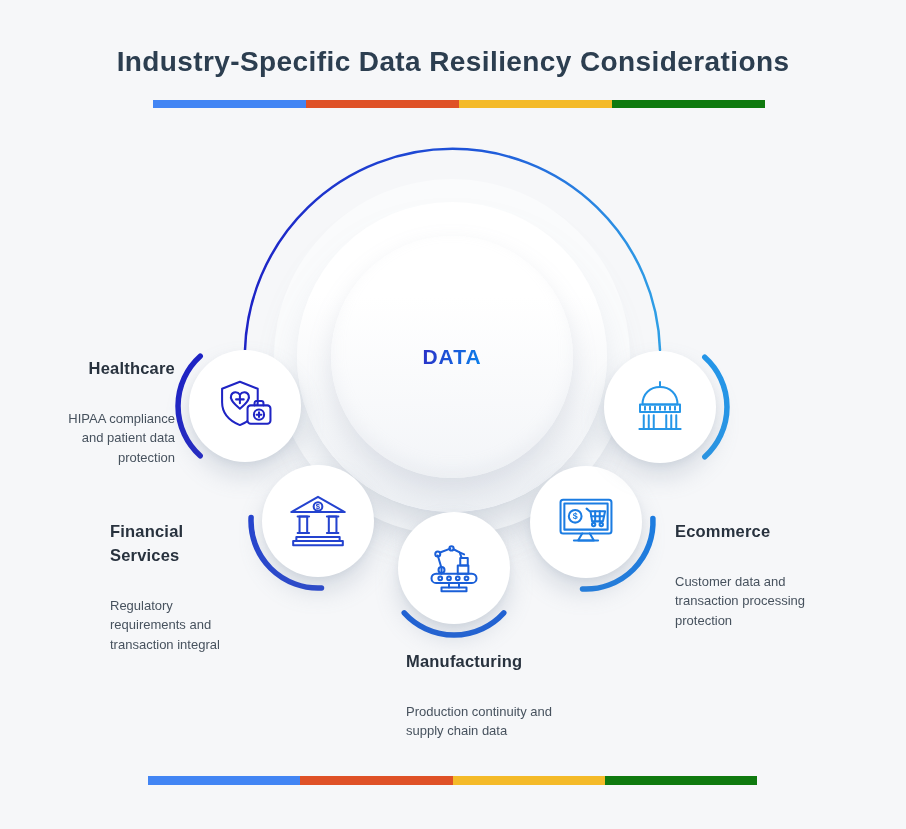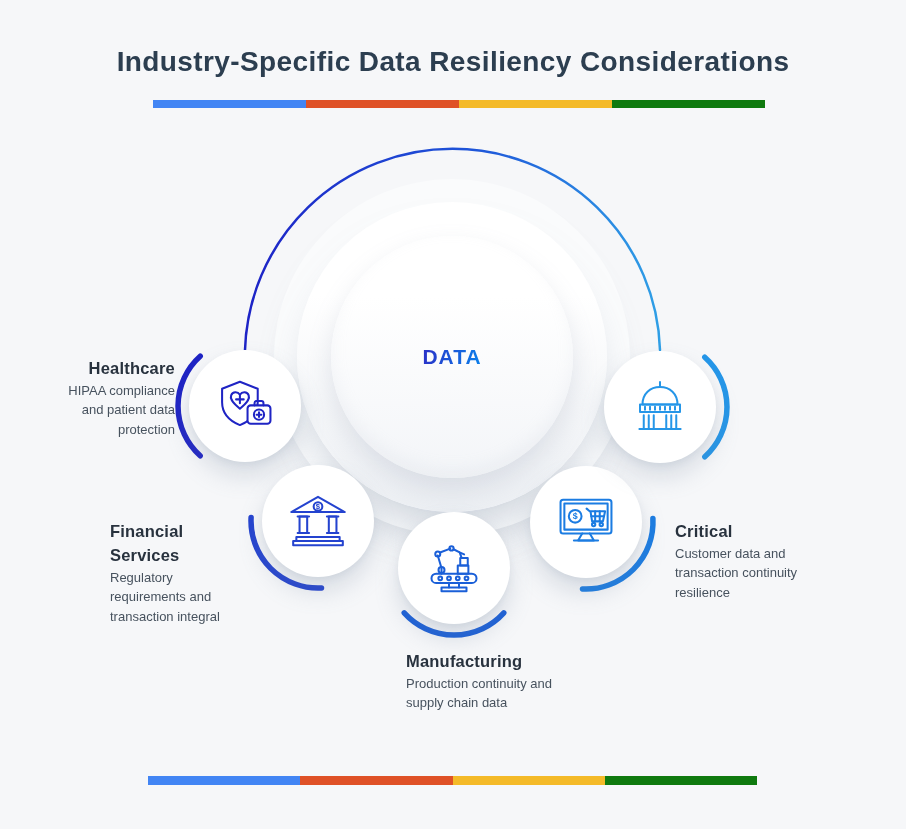--- a/index.html
+++ b/index.html
@@ -43,21 +43,21 @@
   .node text{fill:currentColor;stroke:none;font-family:"Liberation Sans",sans-serif;font-weight:700;}
   .node-healthcare{left:189px;top:350px;}
   .node-financial{left:262px;top:465px;}
   .node-manufacturing{left:398px;top:512px;}
   .node-ecommerce{left:530px;top:466px;}
   .node-public{left:604px;top:351px;}
 
   .label{position:absolute;}
   .label h2{margin:0;font-size:16.5px;line-height:1.45;font-weight:700;
     color:var(--heading,#28323E);letter-spacing:.2px;}
-  .label p{margin:0 0 0;font-size:13px;line-height:1.5;color:var(--body,#47525E);}
+  .label p{margin:28px 0 0;font-size:13px;line-height:1.5;color:var(--body,#47525E);}
   .label-healthcare{left:55px;top:357px;width:120px;text-align:right;}
   .label-financial{left:110px;top:520px;width:130px;}
   .label-financial h2{width:95px;}
   .label-manufacturing{left:406px;top:650px;width:150px;}
   .label-ecommerce{left:675px;top:520px;width:150px;}
   .label-public{left:744px;top:372px;width:112px;}
 </style>
 </head>
 <body>
 
@@ -184,22 +184,22 @@
   </div>
   <div class="label label-manufacturing">
     <h2>Manufacturing</h2>
     <p>Production continuity and supply chain data</p>
   </div>
   <div class="label label-financial">
     <h2>Financial Services</h2>
     <p>Regulatory requirements and transaction integral</p>
   </div>
   <div class="label label-ecommerce">
-    <h2>Critical</h2>
-    <p>Customer data and transaction continuity resilience</p>
+    <h2>Ecommerce</h2>
+    <p>Customer data and transaction processing protection</p>
   </div>
 
   <div class="bar bottom">
       <div class="seg" style="background: rgb(66, 133, 244);"></div>
       <div class="seg" style="background: rgb(223, 81, 39);"></div>
       <div class="seg" style="background: rgb(244, 186, 41);"></div>
       <div class="seg" style="background: rgb(15, 122, 15);"></div>
     </div>
 </div>
 

